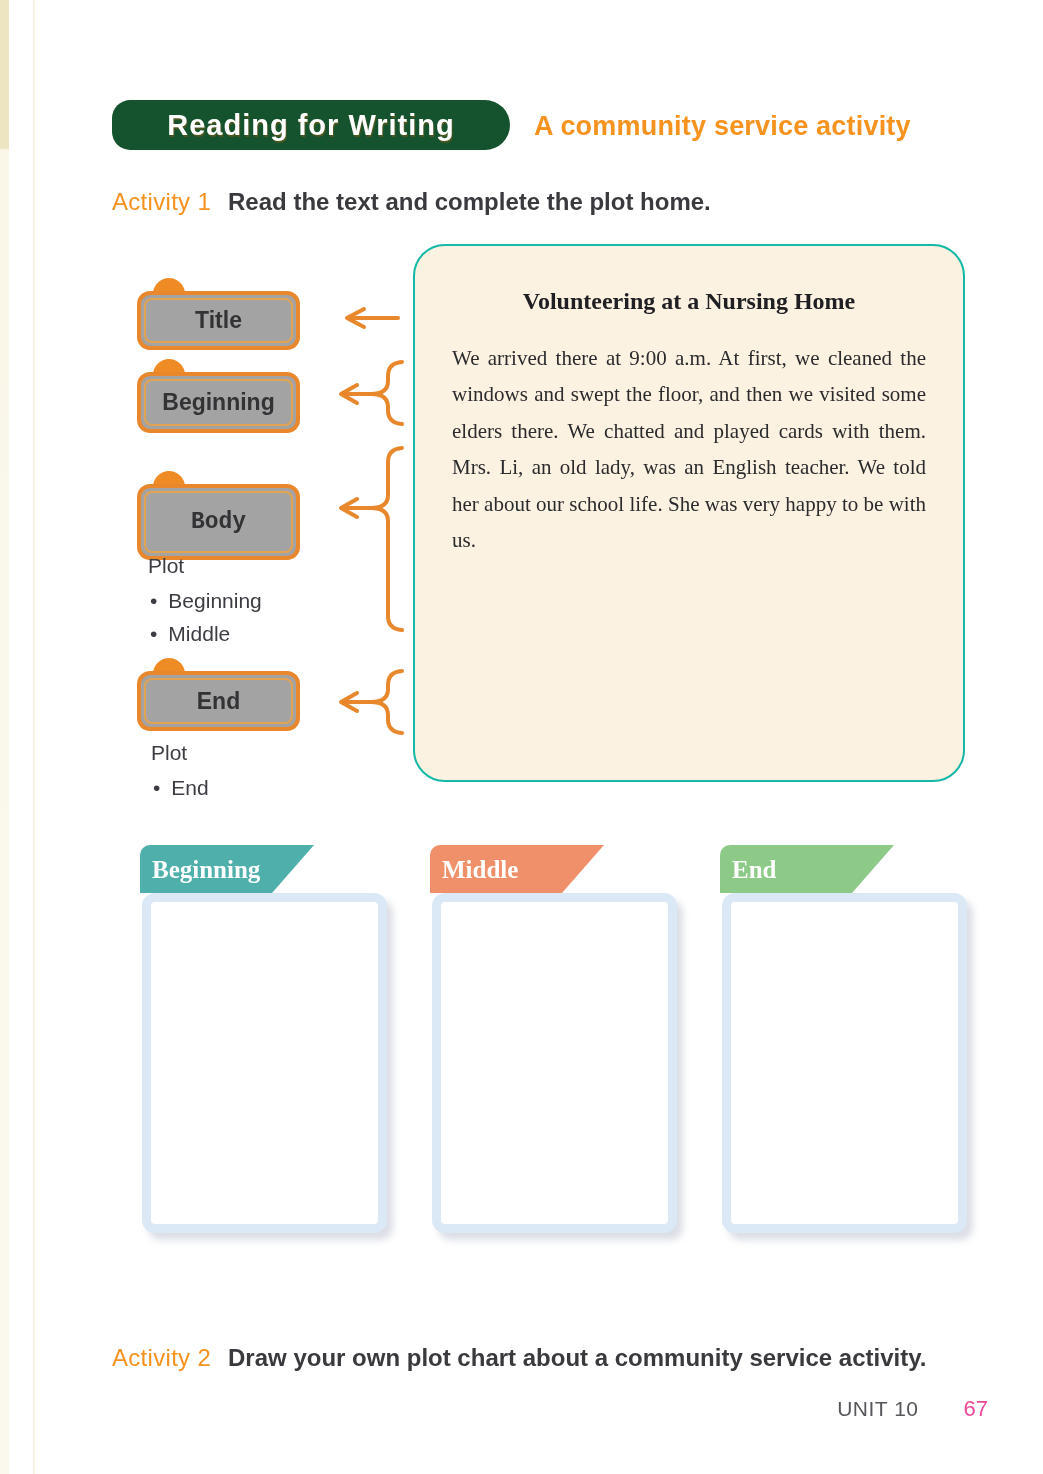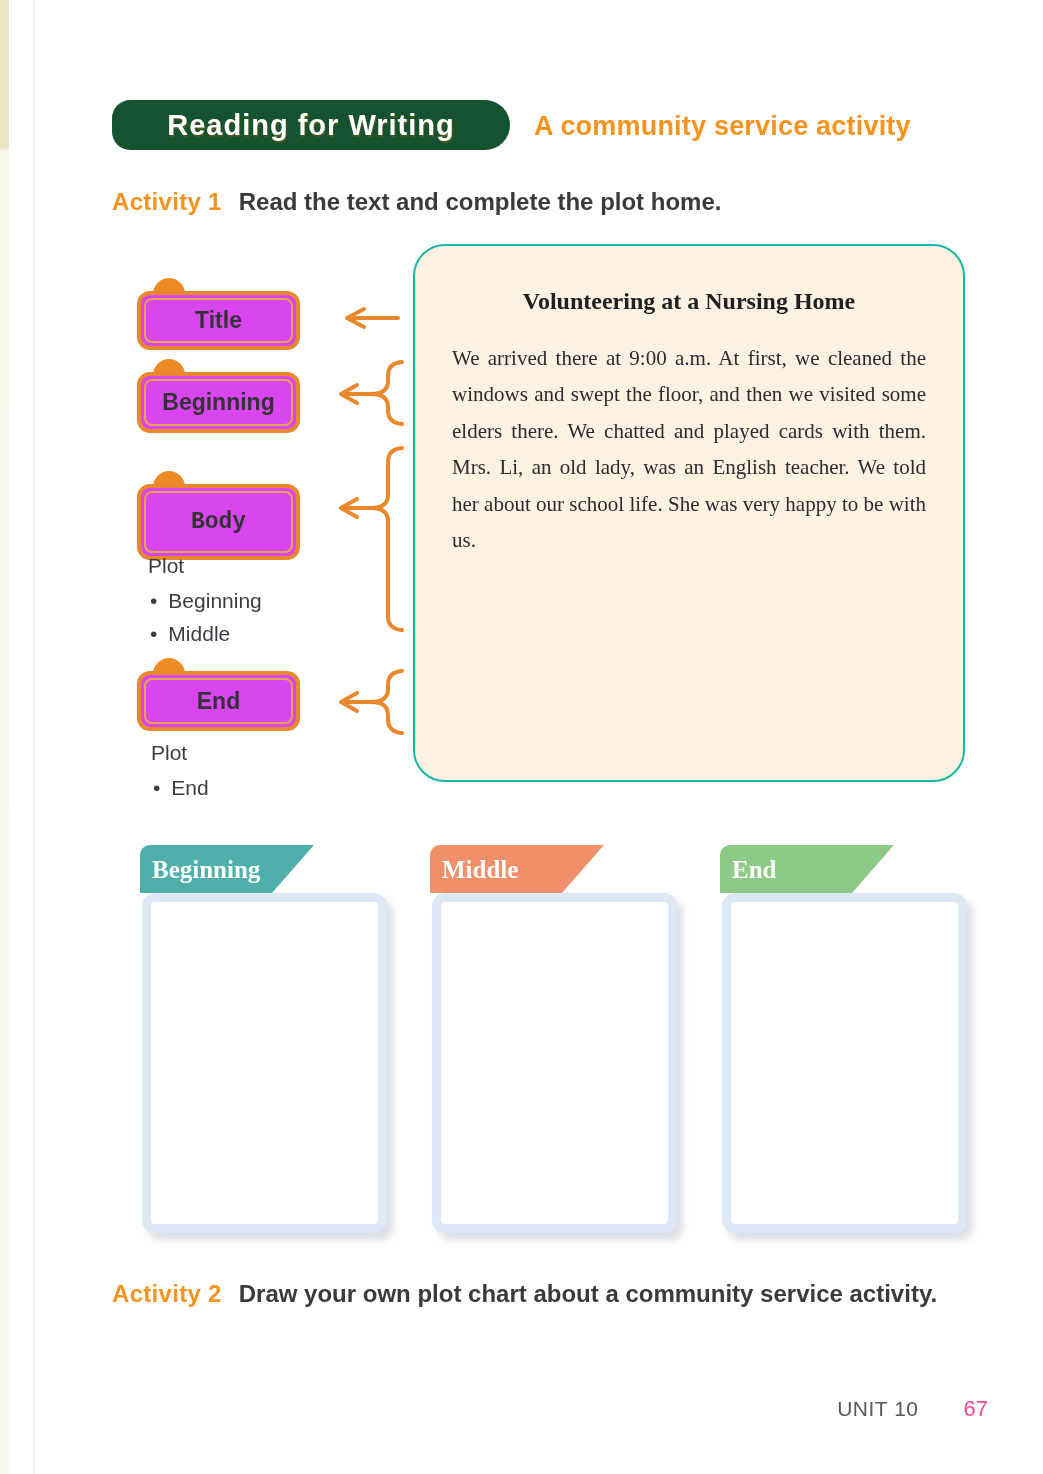--- a/index.html
+++ b/index.html
@@ -16,29 +16,29 @@
   
   .banner{ position:absolute; left:112px; top:100px; width:398px; height:50px;
     background:#14532d; border-radius:22px 30px 30px 22px;
     display:flex; align-items:center; justify-content:center; }
   .banner span{ color:#ffffff; font-size:29px; font-weight:bold; letter-spacing:1px;
     text-shadow:1px 2px 0 rgba(176,90,5,.35); }
   .subtitle{ position:absolute; left:534px; top:111px; font-size:27px; font-weight:bold;
     color:#F6921E; letter-spacing:.2px; }
 
   .activity-row{ position:absolute; display:flex; align-items:baseline; gap:17px; }
-  .activity-label{ color:#F6921E; font-size:24px; font-weight:bold; letter-spacing:.3px; }
+  .activity-label{ color:#F6921E; font-size:24px; font-weight:normal; letter-spacing:.3px; }
   .activity-instruction{ color:#3A3A3E; font-size:24px; font-weight:bold; }
 
   
   .node{ position:absolute; width:163px; }
   .bump{ position:absolute; top:-13px; left:16px; width:32px; height:16px;
     background:#EF8B25; border-radius:16px 16px 0 0; }
   .node-box{ position:relative; width:100%; height:100%;
-    background:#d946ef; border:4px solid #E8872B; border-radius:13px;
+    background:#a3a3a3; border:4px solid #E8872B; border-radius:13px;
     display:flex; align-items:center; justify-content:center; }
   .node-inner{ position:absolute; inset:3px; border:2px solid #E2A452; border-radius:8px; }
   .node-label{ position:relative; color:#333336; font-size:23px; font-weight:bold; }
 
   .notes{ position:absolute; color:#3C3C43; font-size:21px; }
   .notes .heading{ line-height:30px; margin-bottom:3px; }
   .notes .bullet{ line-height:33px; padding-left:2px; }
   .notes .bullet::before{ content:"\2022"; margin-right:11px; }
 
   .connectors{ position:absolute; left:0; top:0; pointer-events:none; }
@@ -185,21 +185,21 @@
 
   <div class="answer-group" style="left:720px;">
     <div class="tab">
       <div class="tab-rect" style="background-color: rgb(141, 201, 135);"></div>
       <div class="tab-slant" style="border-left: 42px solid rgb(141, 201, 135);"></div>
       <span class="tab-label">End</span>
     </div>
     <div class="abox"></div>
   </div>
 
-  <div class="activity-row" style="left:112px; top:1280px;">
+  <div class="activity-row" style="left:112px; top:1344px;">
     <span class="activity-label">Activity 2</span>
     <span class="activity-instruction">Draw your own plot chart about a community service activity.</span>
   </div>
 
   <div class="footer">
     <span class="unit">UNIT 10</span>
     <span class="pageno">67</span>
   </div>
 </div>
 

